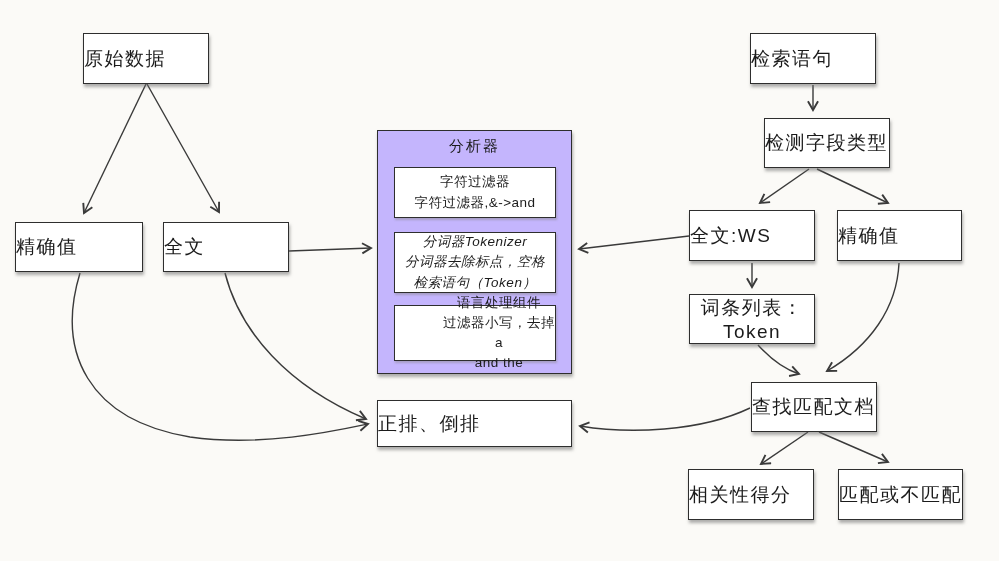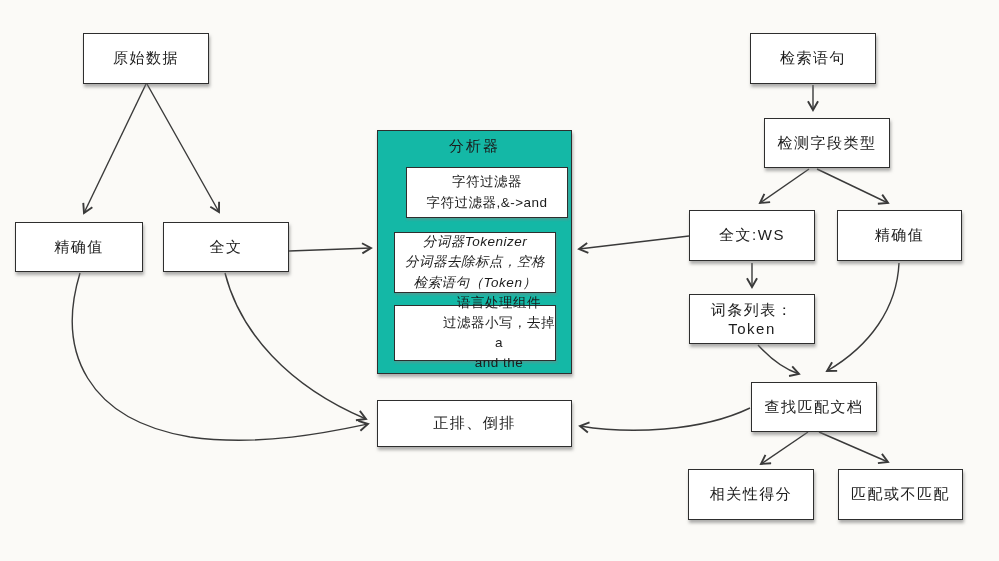--- a/index.html
+++ b/index.html
@@ -4,27 +4,27 @@
 <style>
   html,body{margin:0;padding:0;}
   body{font-family:"Liberation Sans","DejaVu Sans",sans-serif;background:#e8e8e8;}
   .canvas{
     position:relative;width:999px;height:561px;overflow:hidden;
     background:#fbfaf7;
   }
   .edges{position:absolute;left:0;top:0;width:999px;height:561px;}
   .node{
     position:absolute;background:#fff;border:1.6px solid #2e2e2e;
-    display:flex;align-items:center;justify-content:center;
-    font-size:15px;color:#1b1b1b;letter-spacing:1.5px;
+    display:flex;align-items:center;
+    font-size:19px;color:#1b1b1b;letter-spacing:1.5px;
     box-shadow:1px 3px 3px rgba(110,110,110,.55);
     box-sizing:border-box;text-align:center;
   }
   .analyzer{
-    position:absolute;background:#14b8a6;border:1.7px solid #2e2e2e;
+    position:absolute;background:#c4b5fd;border:1.7px solid #2e2e2e;
     box-shadow:1px 3px 3px rgba(110,110,110,.55);box-sizing:border-box;
   }
   .analyzer-title{
     position:absolute;top:6px;left:0;width:100%;text-align:center;
     font-size:15px;color:#1b1b1b;letter-spacing:2px;
   }
   .subnode{
     position:absolute;background:#fff;border:1.4px solid #2e2e2e;
     display:flex;flex-direction:column;align-items:center;justify-content:center;
     font-size:13.5px;line-height:1.5;color:#1b1b1b;letter-spacing:0.5px;
@@ -68,21 +68,21 @@
   <div class="node" style="left:15px;top:222px;width:128px;height:50px;">
     <span>精确值</span>
   </div>
 
   <div class="node" style="left:163px;top:222px;width:126px;height:50px;">
     <span>全文</span>
   </div>
 
   <div class="analyzer" style="left:377px;top:130px;width:195px;height:244px;">
     <div class="analyzer-title">分析器</div>
-    <div class="subnode" style="left:28px;top:36px;width:162px;height:51px;">
+    <div class="subnode" style="left:16px;top:36px;width:162px;height:51px;">
       <div>字符过滤器</div>
       <div>字符过滤器,&amp;-&gt;and</div>
     </div>
     <div class="subnode" style="left:16px;top:101px;width:162px;height:61px;font-style:italic;">
       <div>分词器Tokenizer</div>
       <div>分词器去除标点，空格</div>
       <div>检索语句（Token）</div>
     </div>
     <div class="subnode" style="left:16px;top:174px;width:162px;height:56px;padding-left:48px;">
       <div>语言处理组件</div>

